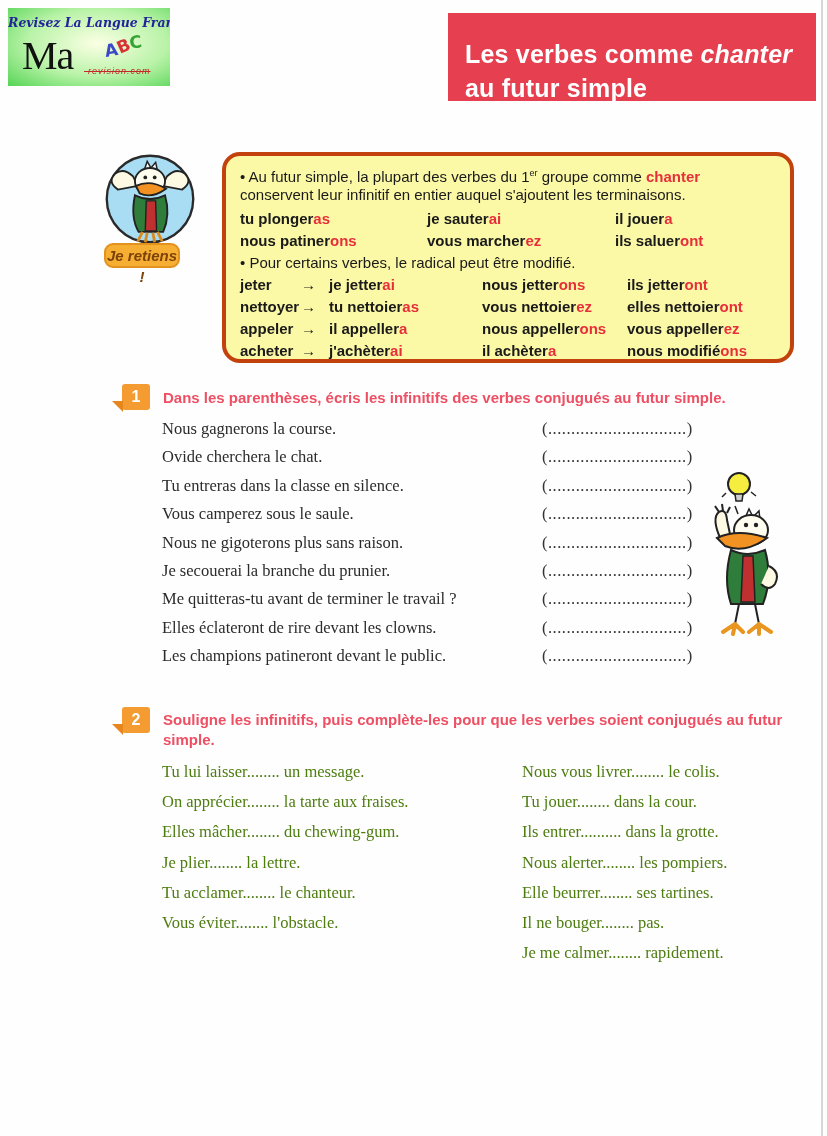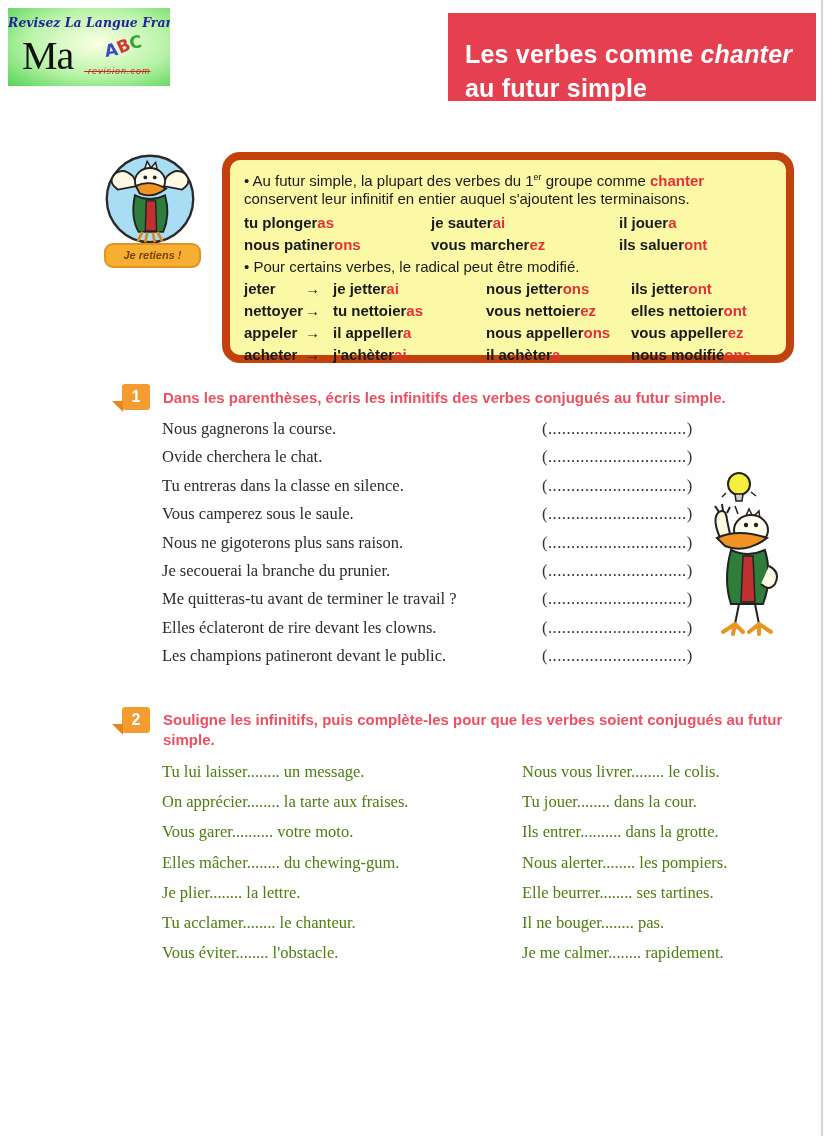--- a/index.html
+++ b/index.html
@@ -40,30 +40,30 @@
     background:#e64050; color:#fff; box-sizing:border-box; padding:24px 0 0 17px;
     font-weight:bold; font-size:25px; line-height:34px; letter-spacing:.2px;
   }
   .banner .it{font-style:italic;}
 
   
   .mascot-circle{
     position:absolute; left:103px; top:152px; width:94px; height:94px;
   }
   .mascot-badge{
-    position:absolute; left:104px; top:243px; width:97px; height:25px;
+    position:absolute; left:104px; top:243px; width:76px; height:25px;
     background:#f6ae33; border:2px solid #e2921d; border-radius:9px;
     box-sizing:border-box; text-align:center; line-height:21px;
-    font-size:11px; font-weight:bold; color:#7c4208; font-style:italic;
+    font-size:15px; font-weight:bold; color:#7c4208; font-style:italic;
   }
 
   
   .rules-box{
     position:absolute; left:222px; top:152px; width:572px; height:211px;
-    background:#fcf9a6; border:8px solid #c2410c; border-radius:18px;
+    background:#fcf9a6; border:4px solid #c2410c; border-radius:18px;
     box-sizing:border-box; padding:8px 13px 6px 14px; font-size:15px;
   }
   .rules-box p{margin:0; line-height:18px;}
   .rules-box p.bullet::before{content:"• ";}
   .bold-red{color:#e62f3a; font-weight:bold;}
   .ending{color:#e62f3a;}
   sup{font-size:9px;}
   .g1{
     display:grid; grid-template-columns:187px 188px 1fr;
     font-weight:bold; line-height:22px; margin:4px 0 2px 0;
@@ -222,21 +222,20 @@
       <path d="M42 162 L30 170 M42 162 L40 172 M42 162 L50 170 M66 162 L56 170 M66 162 L66 172 M66 162 L78 170" stroke="#e8961f" stroke-width="4" fill="none" stroke-linecap="round"></path>
     </svg>
   </div>
 
   <div class="ex-badge" style="left:122px; top:707px;"><span class="fold"></span><span>2</span></div>
   <div class="ex-title" style="left:163px; top:710px; width:660px;">Souligne les infinitifs, puis complète-les pour que les verbes soient conjugués au futur simple.</div>
 
   <div class="ex2-col ex2-left">
     <div class="ex2-row">Tu lui laisser........ un message.</div>
     <div class="ex2-row">On apprécier........ la tarte aux fraises.</div>
-    <div class="ex2-row">Vous garer.......... votre moto.</div>
     <div class="ex2-row">Elles mâcher........ du chewing-gum.</div>
     <div class="ex2-row">Je plier........ la lettre.</div>
     <div class="ex2-row">Tu acclamer........ le chanteur.</div>
     <div class="ex2-row">Vous éviter........ l'obstacle.</div>
   </div>
 
   <div class="ex2-col ex2-right">
     <div class="ex2-row">Nous vous livrer........ le colis.</div>
     <div class="ex2-row">Tu jouer........ dans la cour.</div>
     <div class="ex2-row">Ils entrer.......... dans la grotte.</div>

